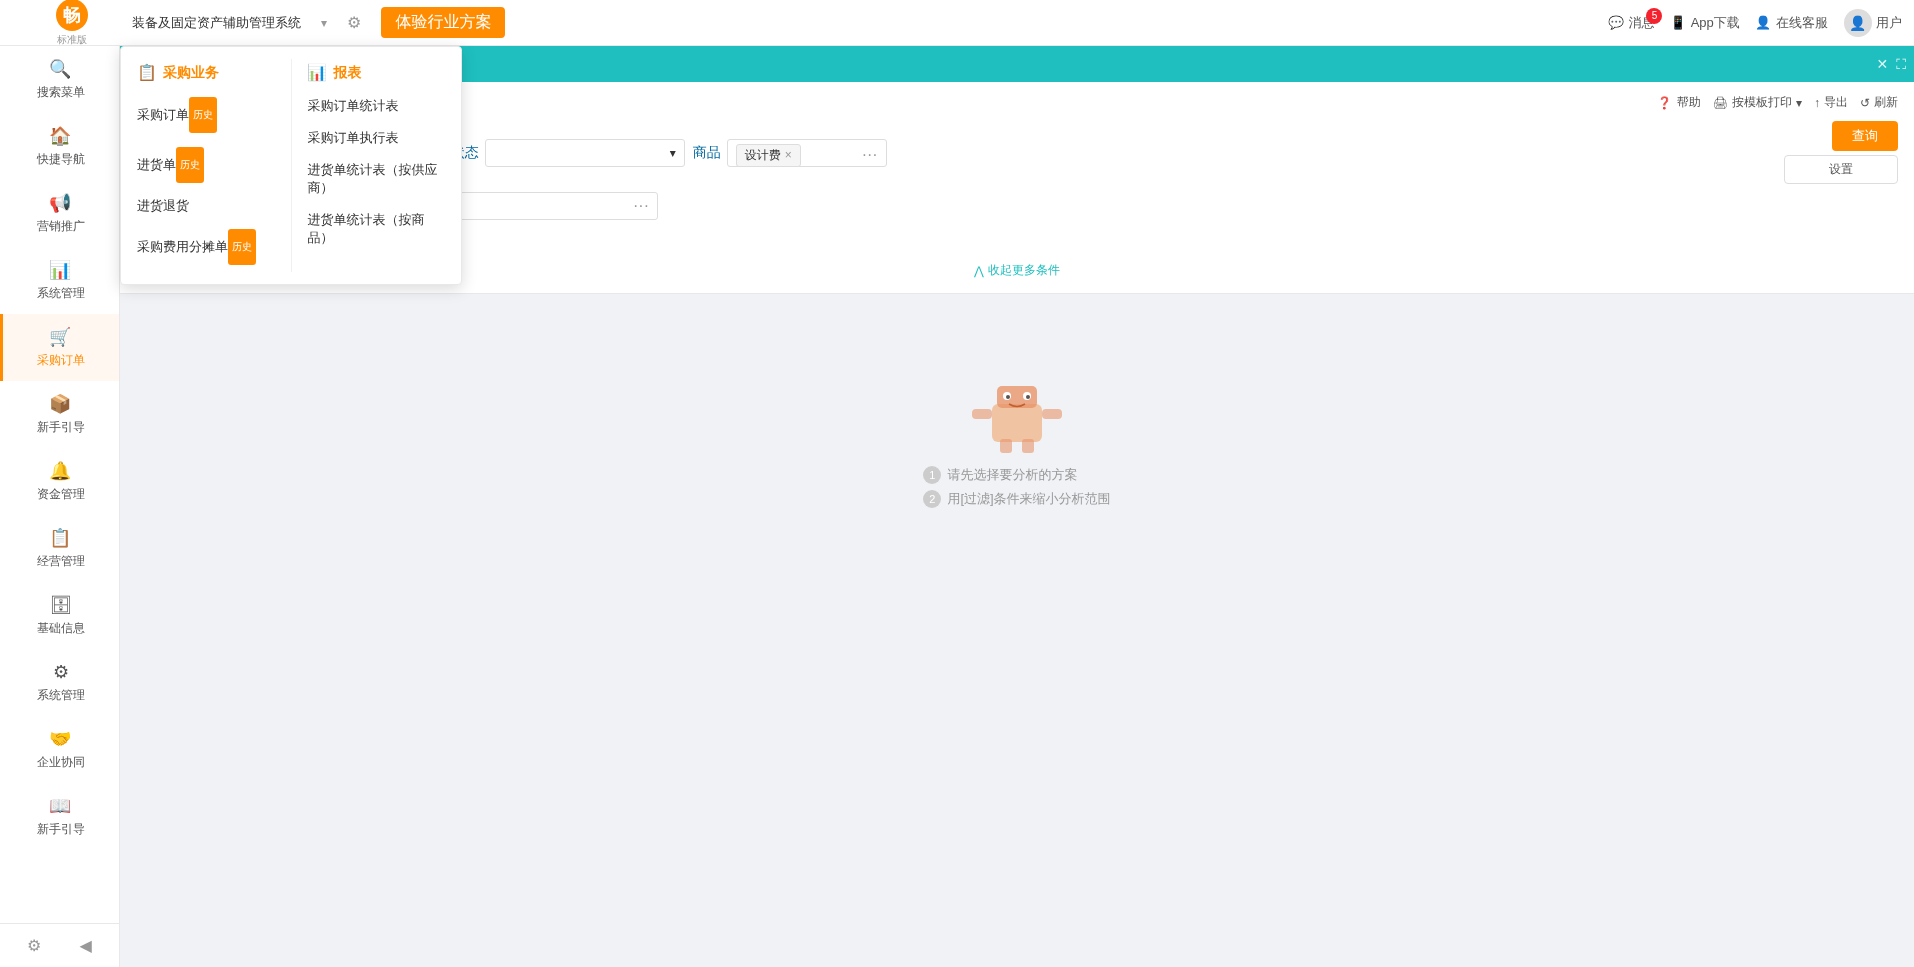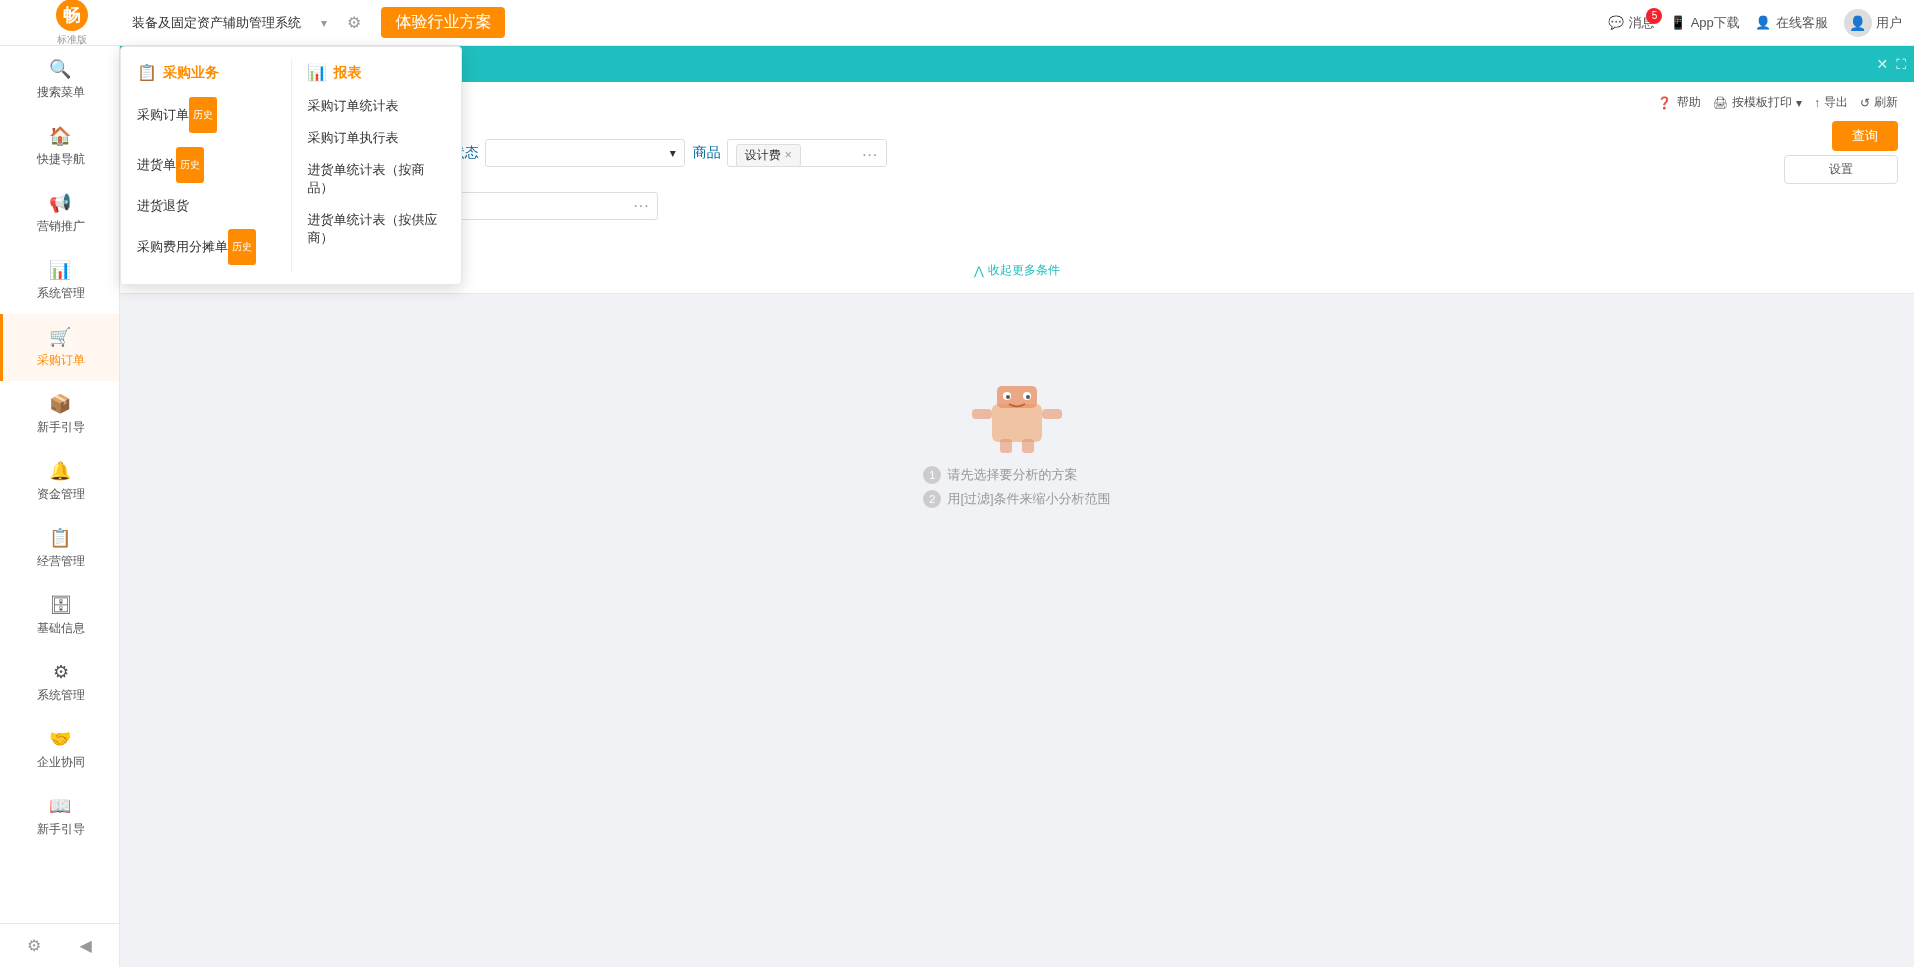--- a/index.html
+++ b/index.html
@@ -708,20 +708,20 @@
         <span class="dropdown-col-icon">📊</span>
         <span>报表</span>
       </div>
       <div class="dropdown-item">
         <span>采购订单统计表</span>
       </div>
       <div class="dropdown-item">
         <span>采购订单执行表</span>
       </div>
       <div class="dropdown-item">
+        <span>进货单统计表（按供应商）</span>
+      </div>
+      <div class="dropdown-item">
         <span>进货单统计表（按商品）</span>
-      </div>
-      <div class="dropdown-item">
-        <span>进货单统计表（按供应商）</span>
       </div>
     </div>
   </div>
 </div>
 
 </body></html>

